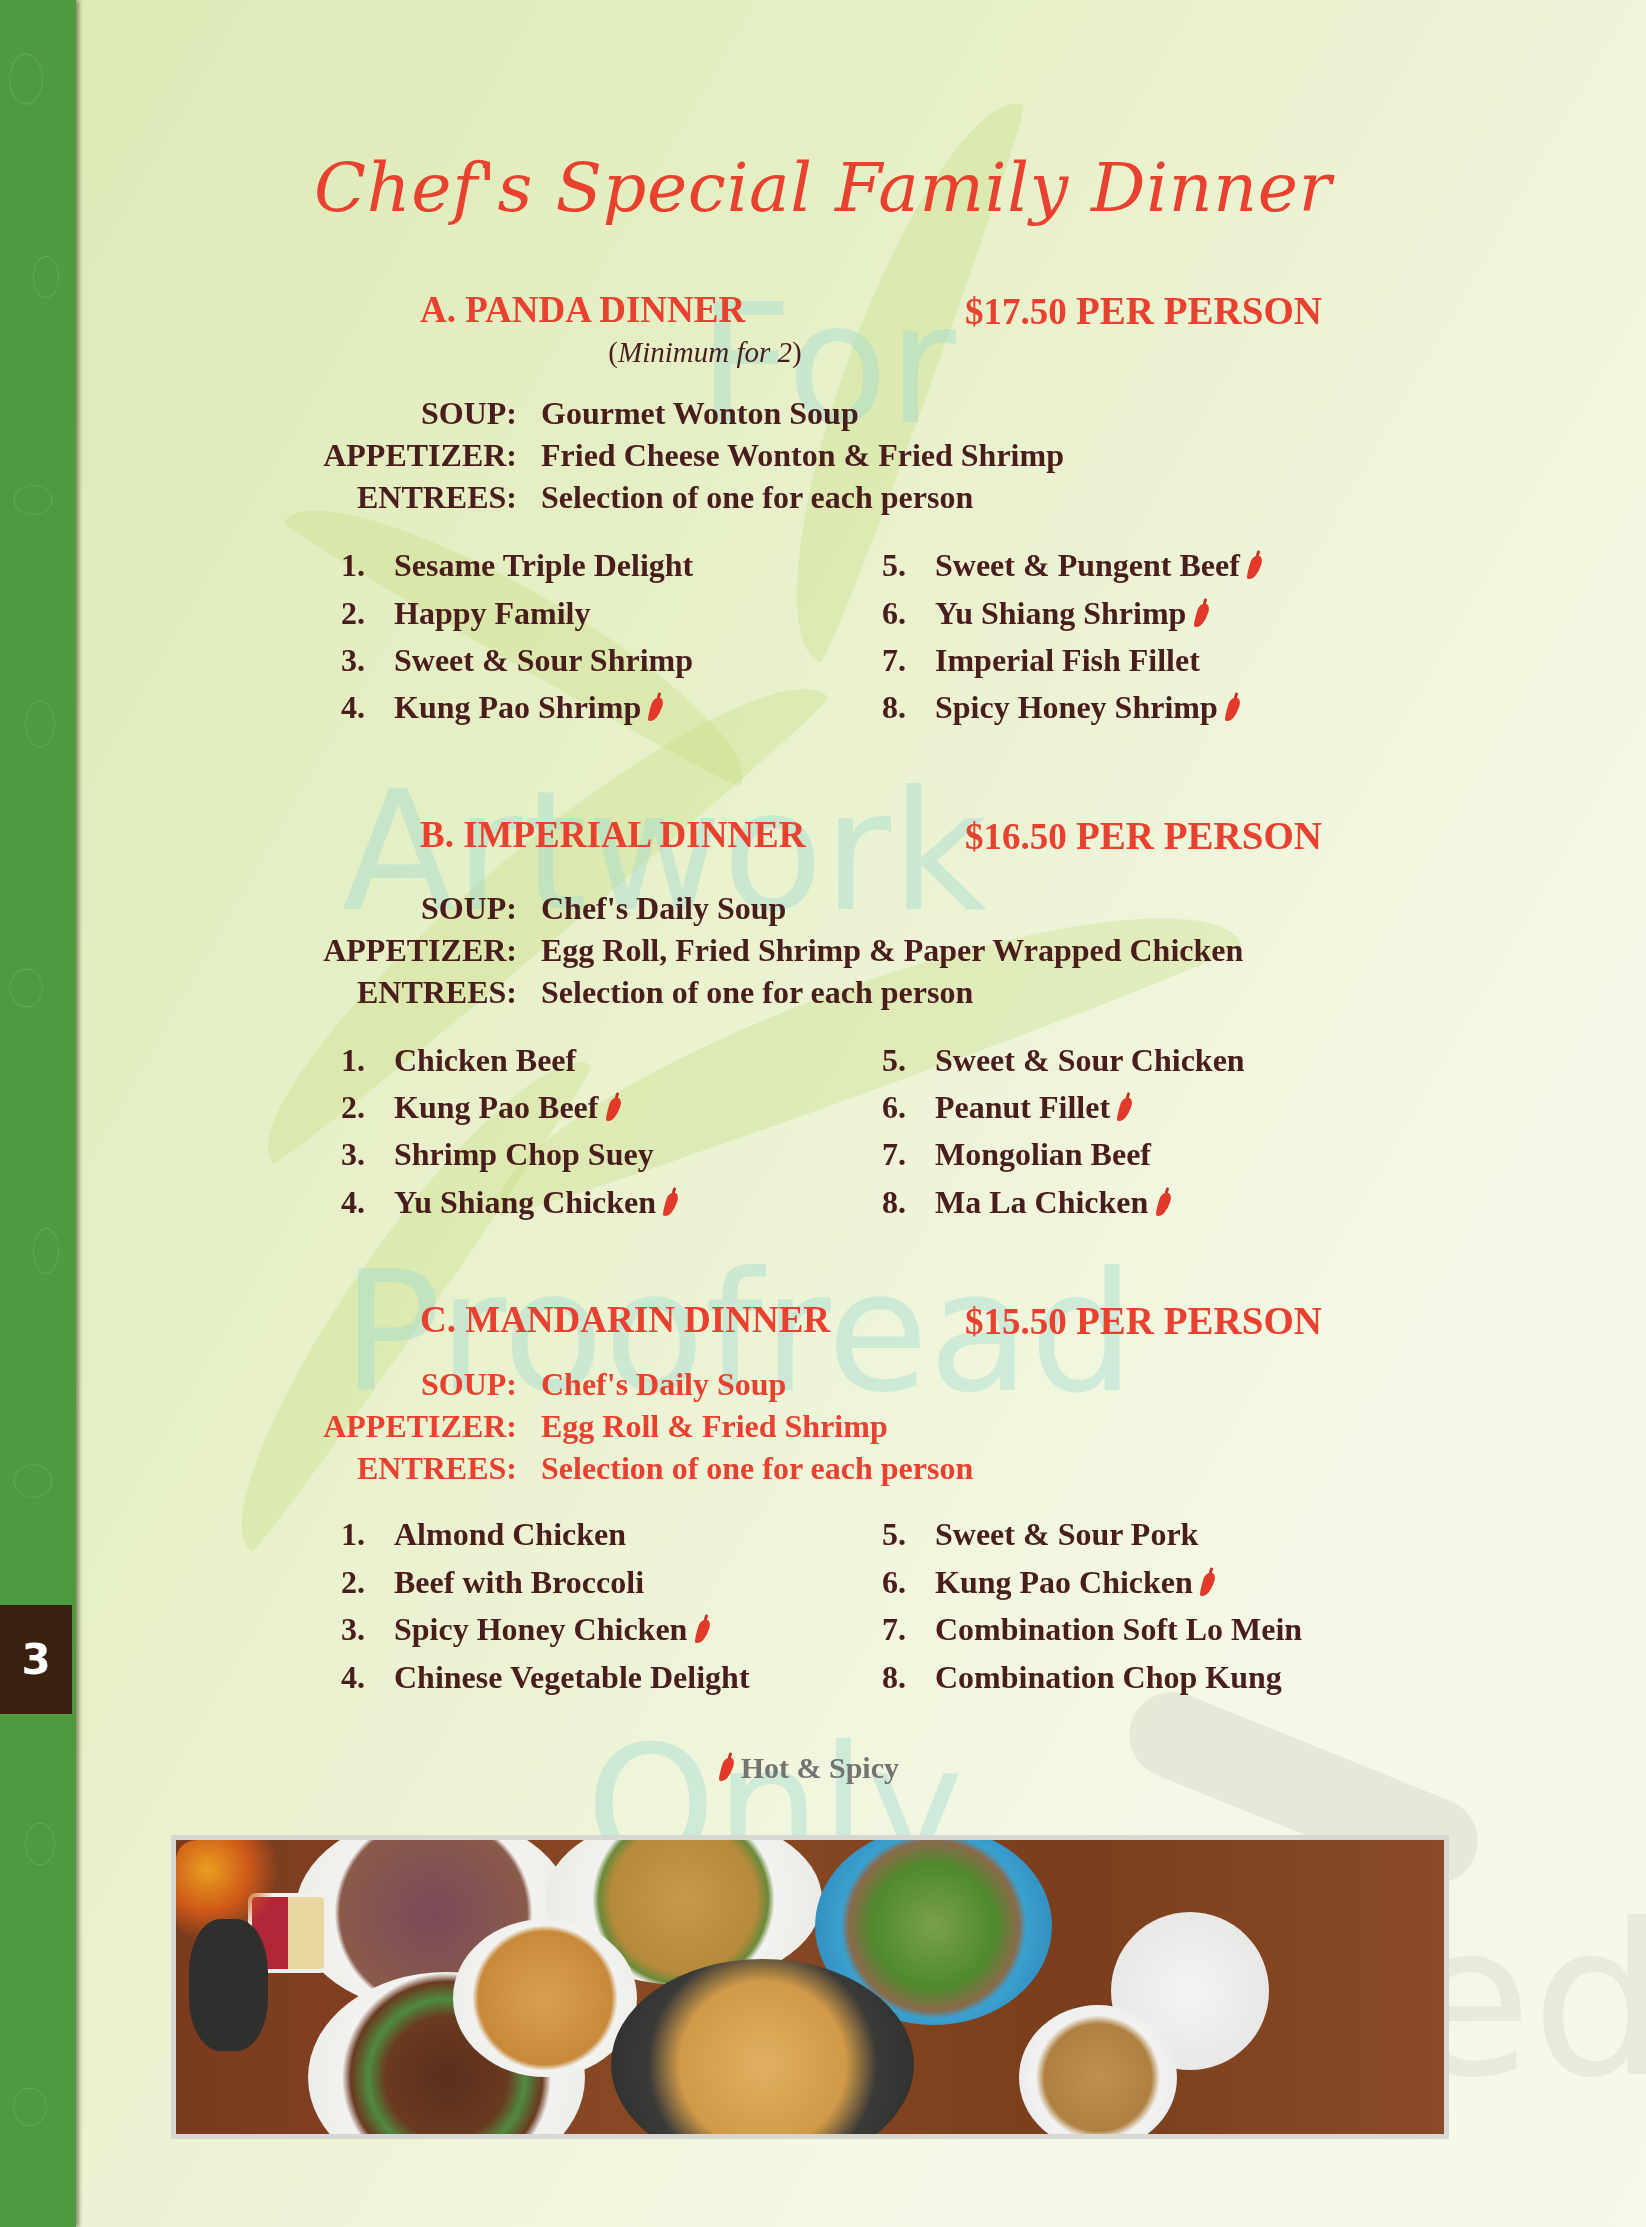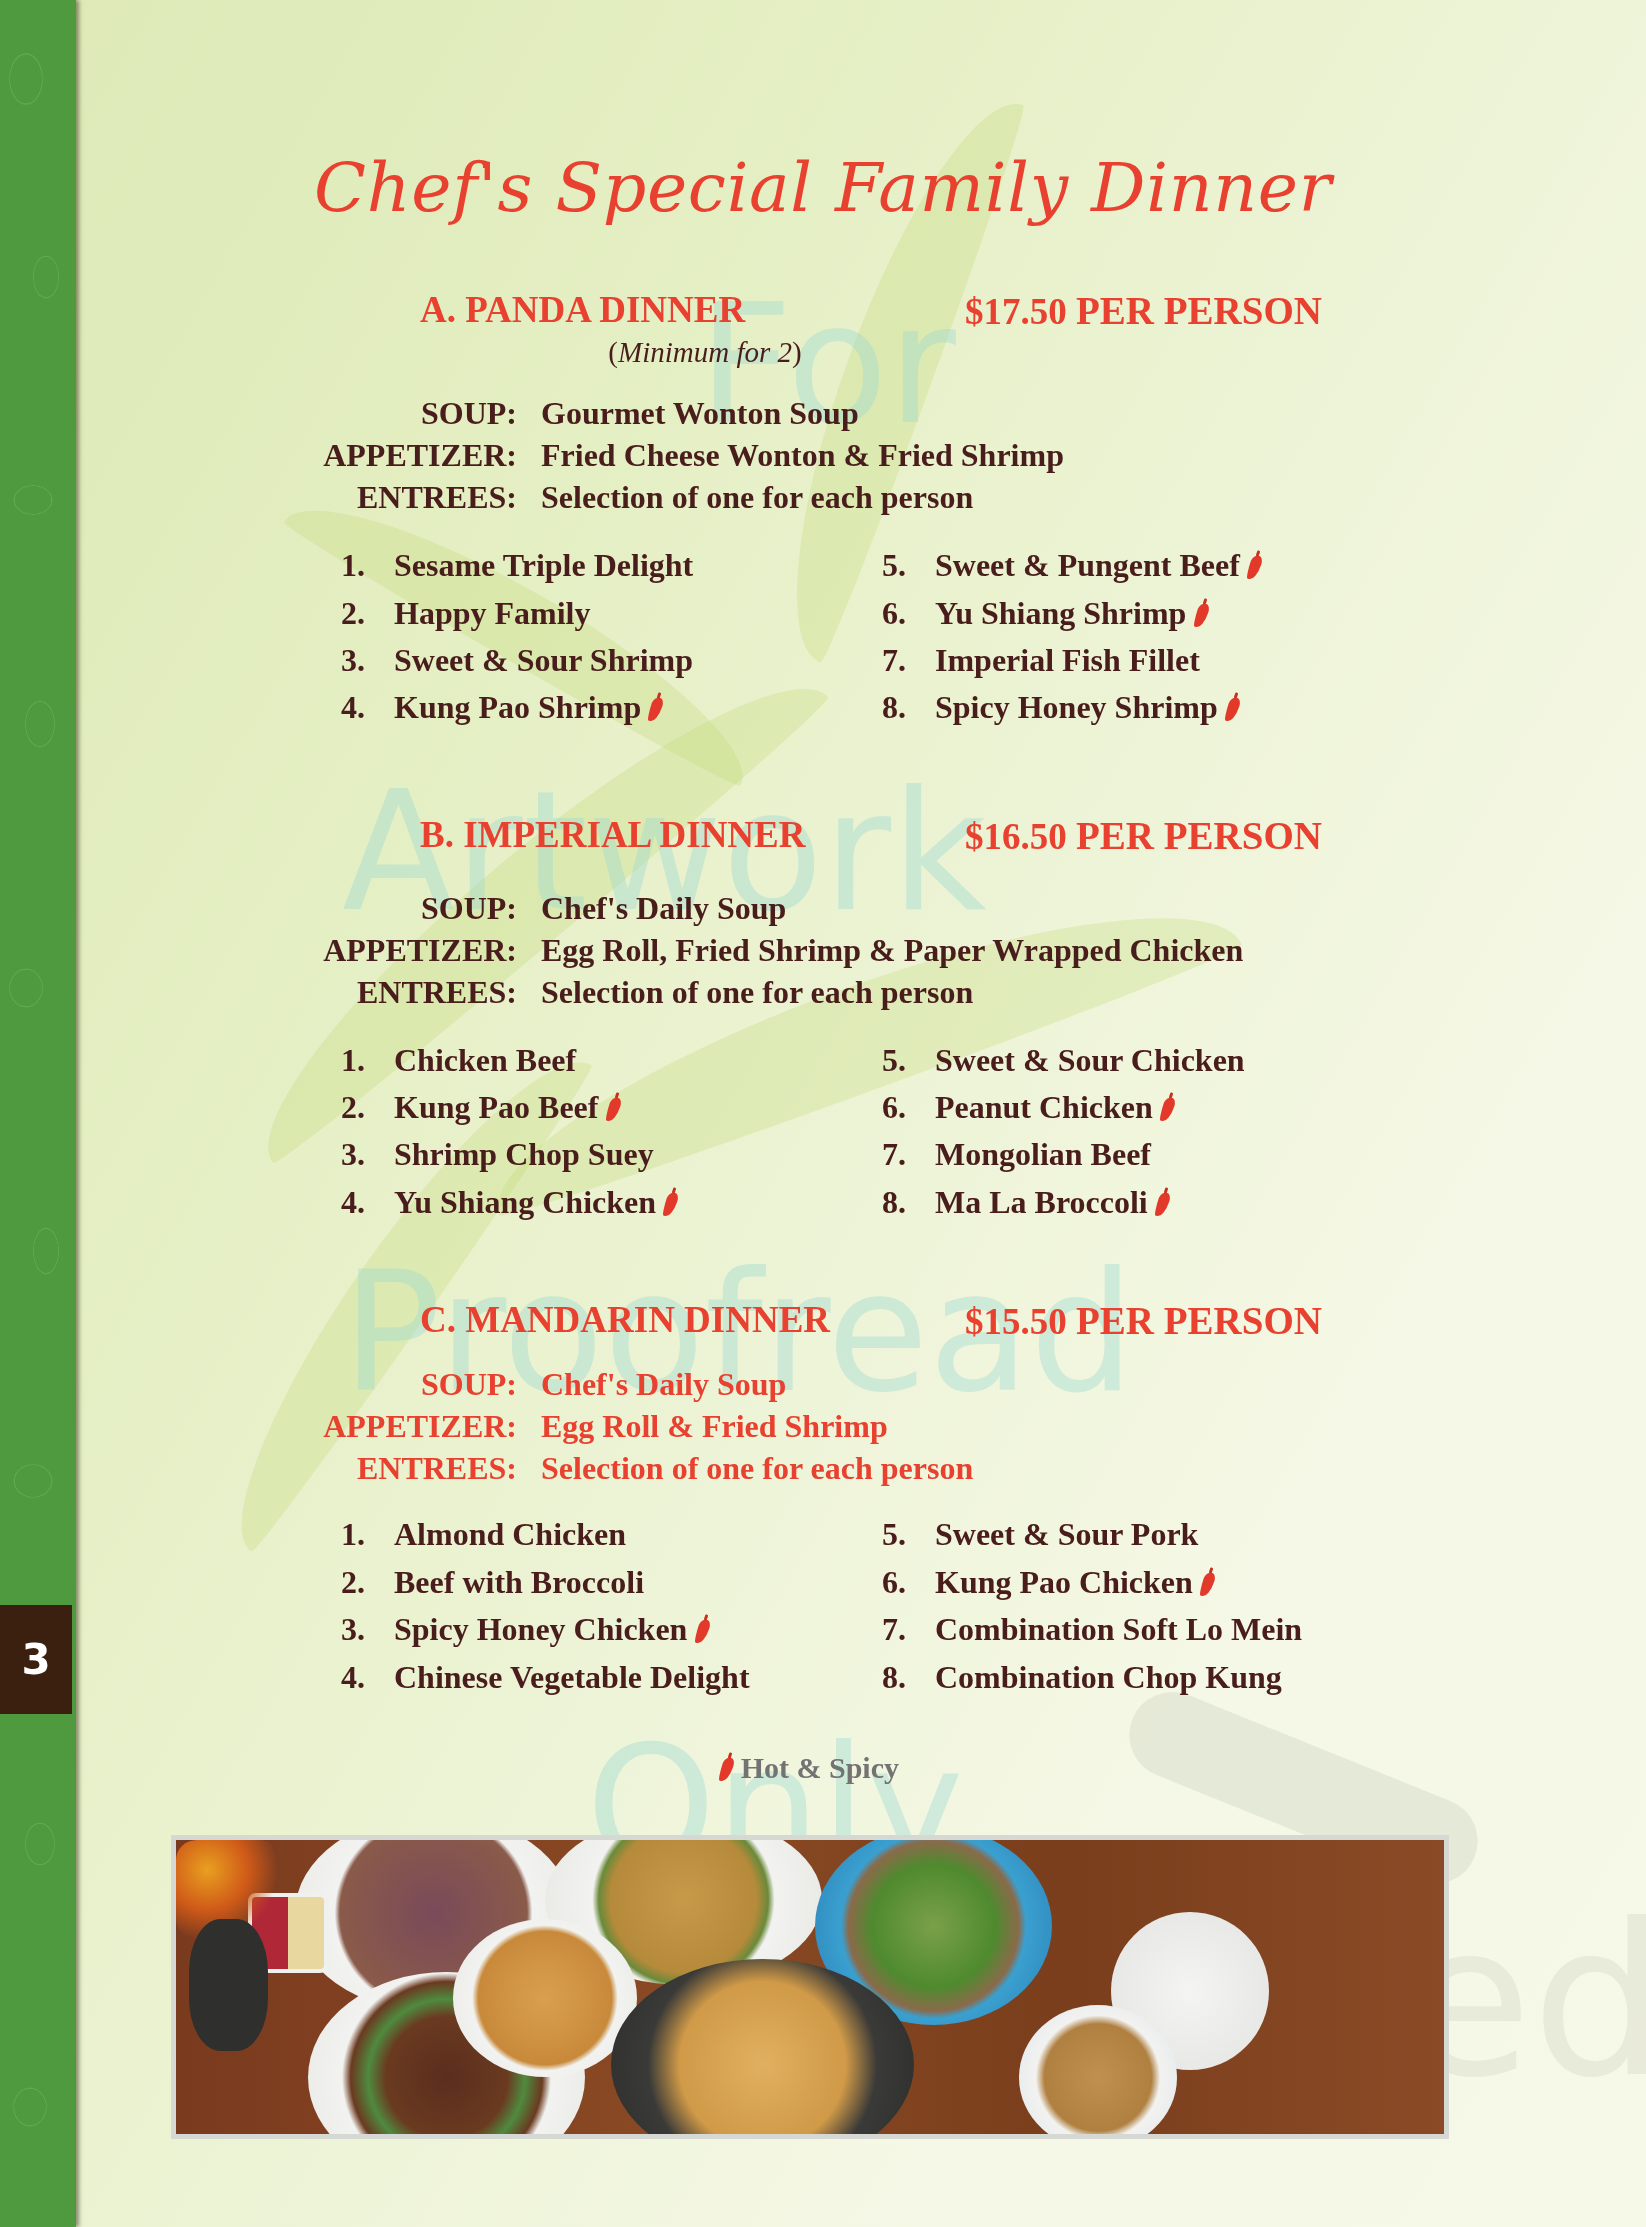--- a/index.html
+++ b/index.html
@@ -202,29 +202,29 @@
 <div class="dish" style="left:341px; top:1184px;">
     <span class="num">4.</span>
     <span class="nm"><span>Yu Shiang Chicken</span><span class="chili"></span></span>
   </div>
 <div class="dish" style="left:882px; top:1042px;">
     <span class="num">5.</span>
     <span class="nm">Sweet &amp; Sour Chicken</span>
   </div>
 <div class="dish" style="left:882px; top:1089px;">
     <span class="num">6.</span>
-    <span class="nm"><span>Peanut Chicken</span><span class="chili"></span></span>
+    <span class="nm"><span>Peanut Fillet</span><span class="chili"></span></span>
   </div>
 <div class="dish" style="left:882px; top:1136px;">
     <span class="num">7.</span>
     <span class="nm">Mongolian Beef</span>
   </div>
 <div class="dish" style="left:882px; top:1184px;">
     <span class="num">8.</span>
-    <span class="nm"><span>Ma La Broccoli</span><span class="chili"></span></span>
+    <span class="nm"><span>Ma La Chicken</span><span class="chili"></span></span>
   </div>
 
 <div class="sec-head" style="left:388px; top:1298px;">
   <span class="name">C. MANDARIN DINNER</span>
   <span class="price"><span>$15.50</span> <span class="per">PER PERSON</span></span>
 </div>
 <div class="course-row red" style="top:1366px;">
     <span class="lbl">SOUP:</span>
     <span class="val">Chef's Daily Soup</span>
   </div>

